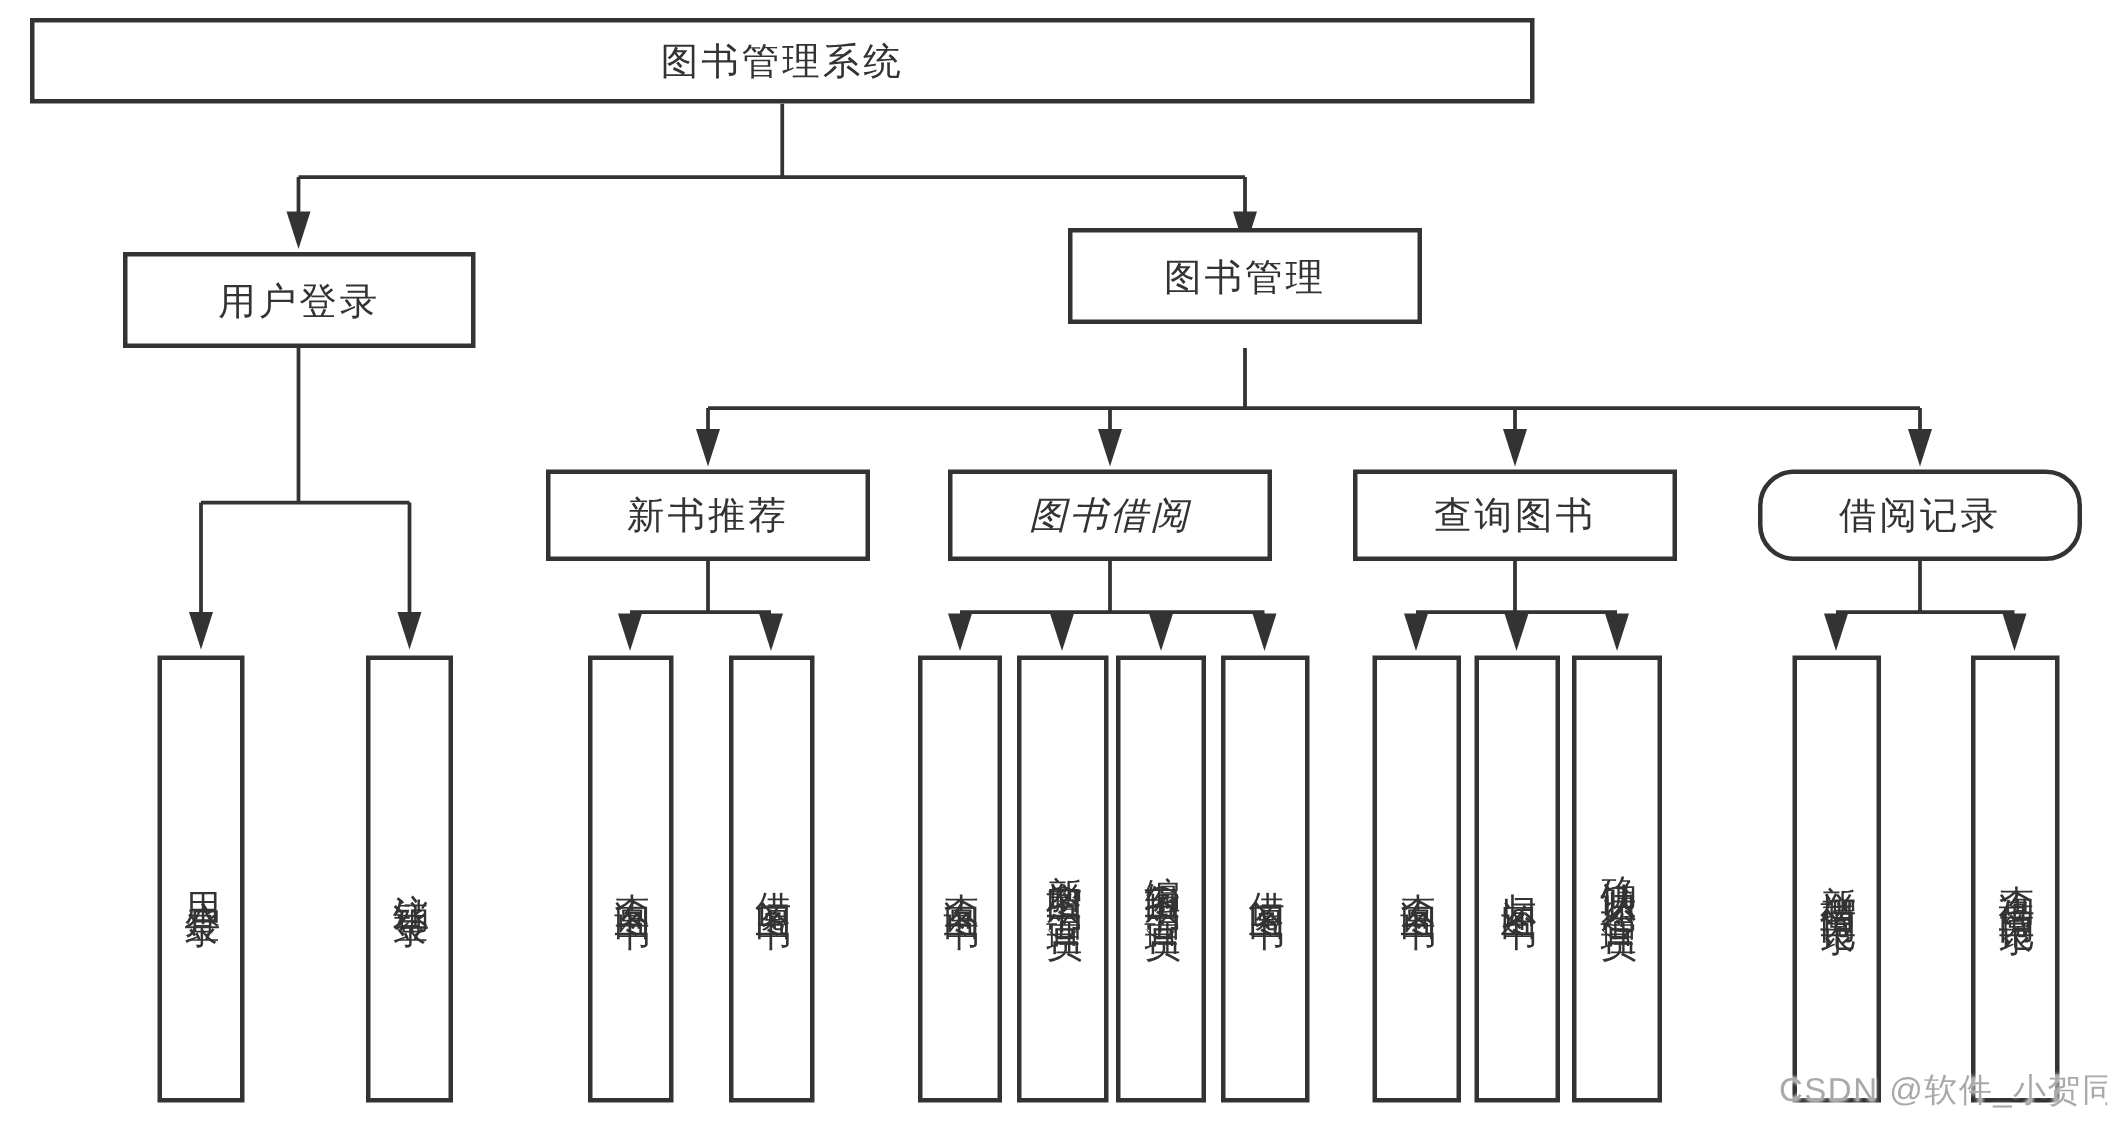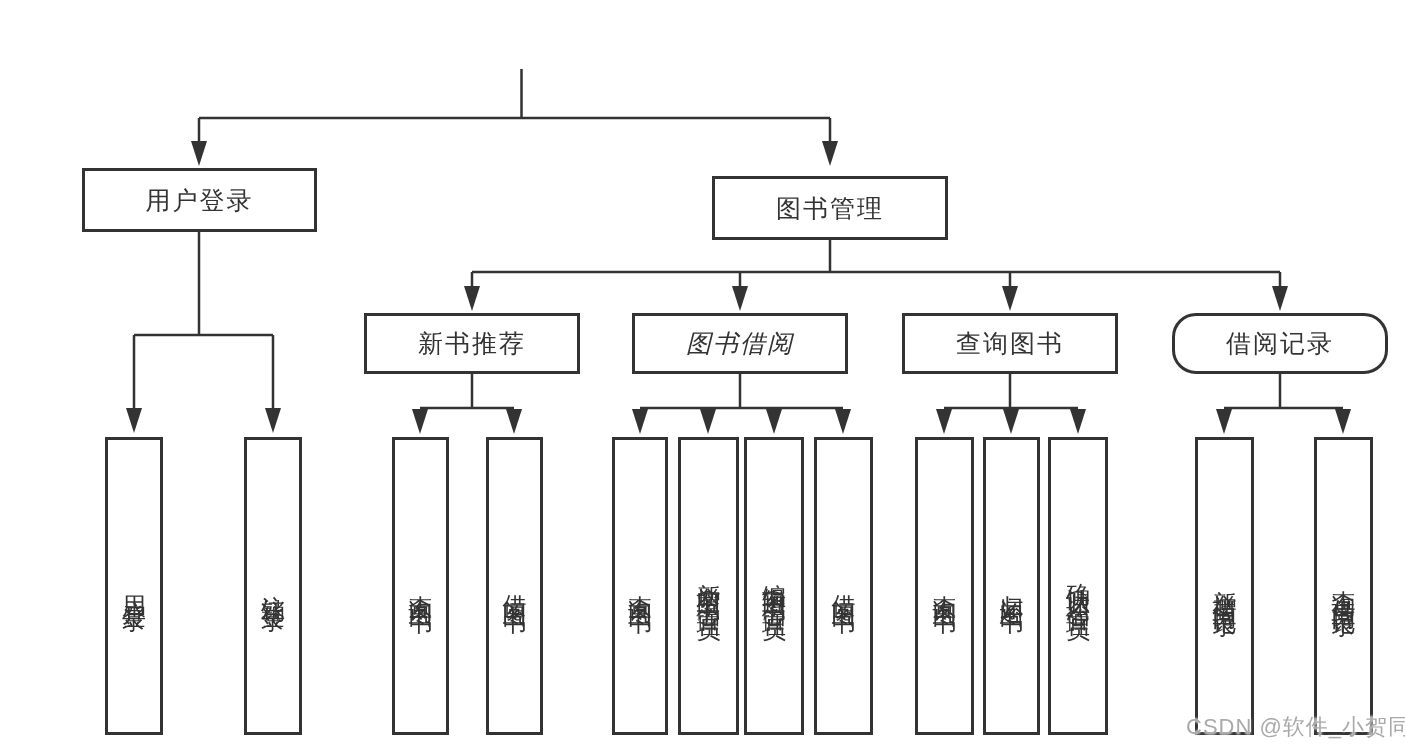--- a/index.html
+++ b/index.html
@@ -43,21 +43,21 @@
     text-orientation: mixed;
     font-size: 24px;
     letter-spacing: 5px;
     line-height: 1;
     white-space: nowrap;
   }
   
   .n-root  { left: 20px;   top: 12px;  width: 1003px; height: 57px; }
   
   .n-l2a   { left: 82px;   top: 168px; width: 235px;  height: 64px; }
-  .n-l2b   { left: 712px;  top: 176px; width: 236px;  height: 64px; }
+  .n-l2b   { left: 712px;  top: 152px; width: 236px;  height: 64px; }
   
   .n-l3    { top: 313px; height: 61px; width: 216px; }
   .n-l3a   { left: 364px;  }
   .n-l3b   { left: 632px; font-style: italic;  }
   .n-l3c   { left: 902px;  }
   .n-l3d   { left: 1172px; border-radius: 24px; }
   
   .leaf    { top: 437px; height: 298px; }
   .f01 { left: 105px;  width: 58px; }
   .f02 { left: 244px;  width: 58px; }
@@ -142,20 +142,21 @@
       <polygon points="1070,409 1086,409 1078,434"></polygon>
     </g>
 
     <g>
       <path d="M1280 374 V408 M1224 408 H1343"></path>
       <polygon points="1216,409 1232,409 1224,434"></polygon>
       <polygon points="1335,409 1351,409 1343,434"></polygon>
     </g>
   </svg>
 
+  <div class="box h-box n-root">图书管理系统</div>
 
   <div class="box h-box n-l2a">用户登录</div>
   <div class="box h-box n-l2b">图书管理</div>
 
   <div class="box h-box n-l3 n-l3a">新书推荐</div>
   <div class="box h-box n-l3 n-l3b">图书借阅</div>
   <div class="box h-box n-l3 n-l3c">查询图书</div>
   <div class="box h-box n-l3 n-l3d">借阅记录</div>
 
   <div class="box v-box leaf f01">用户登录</div>

